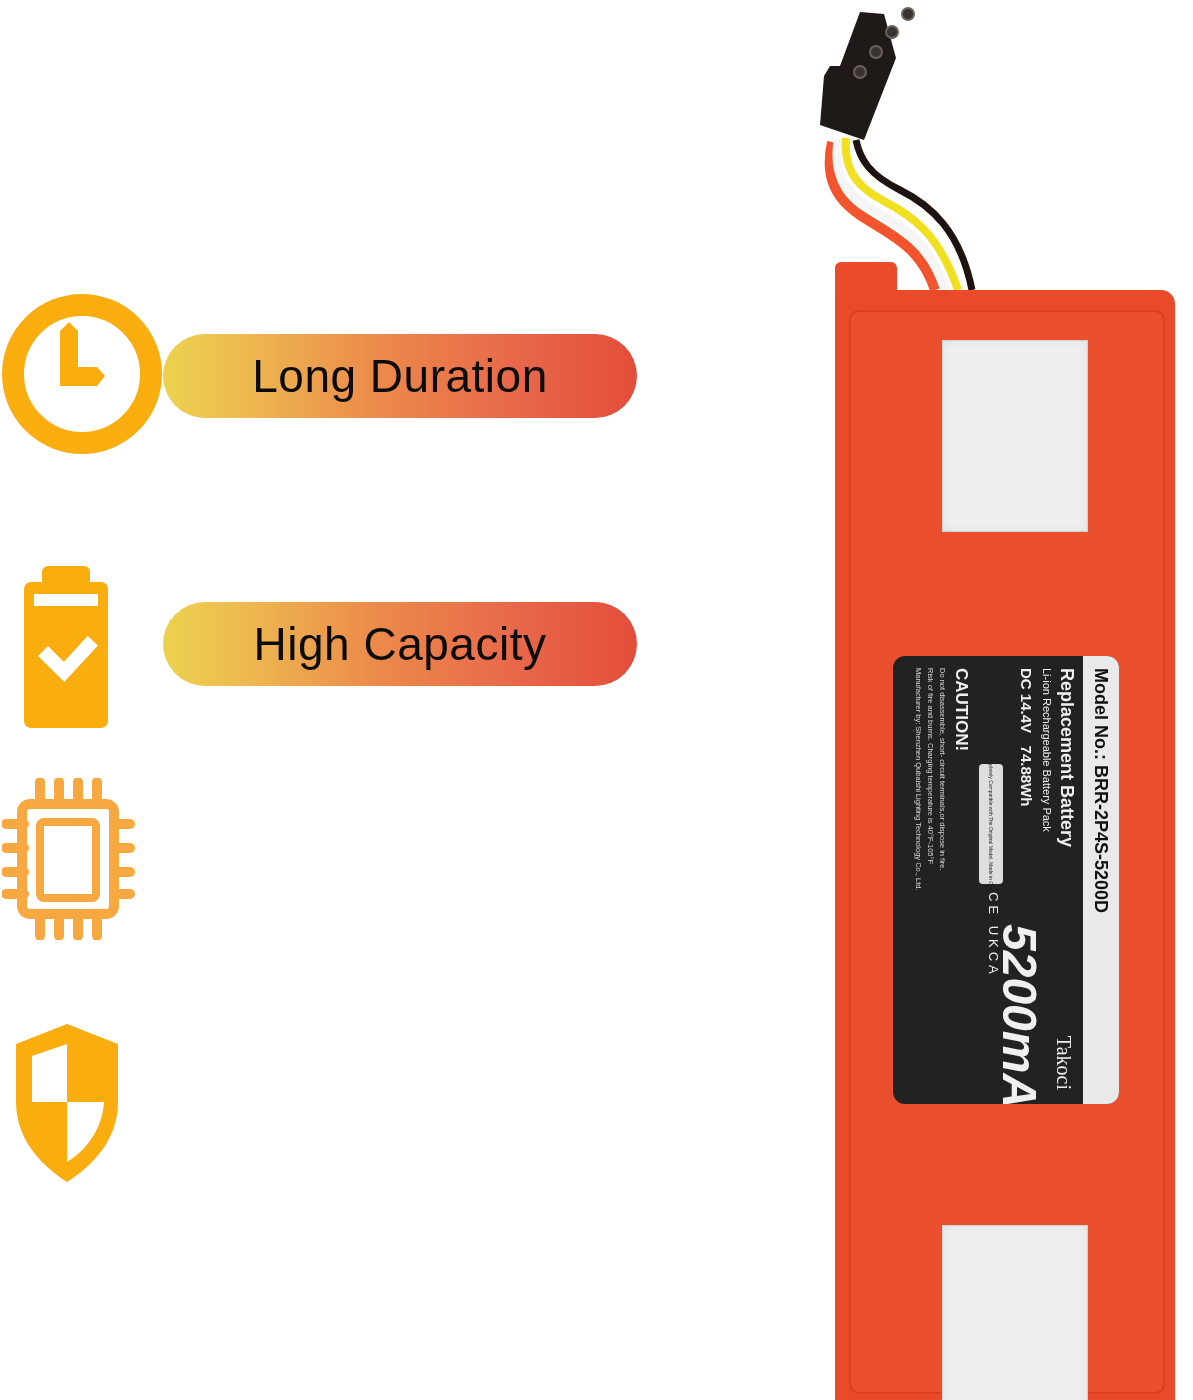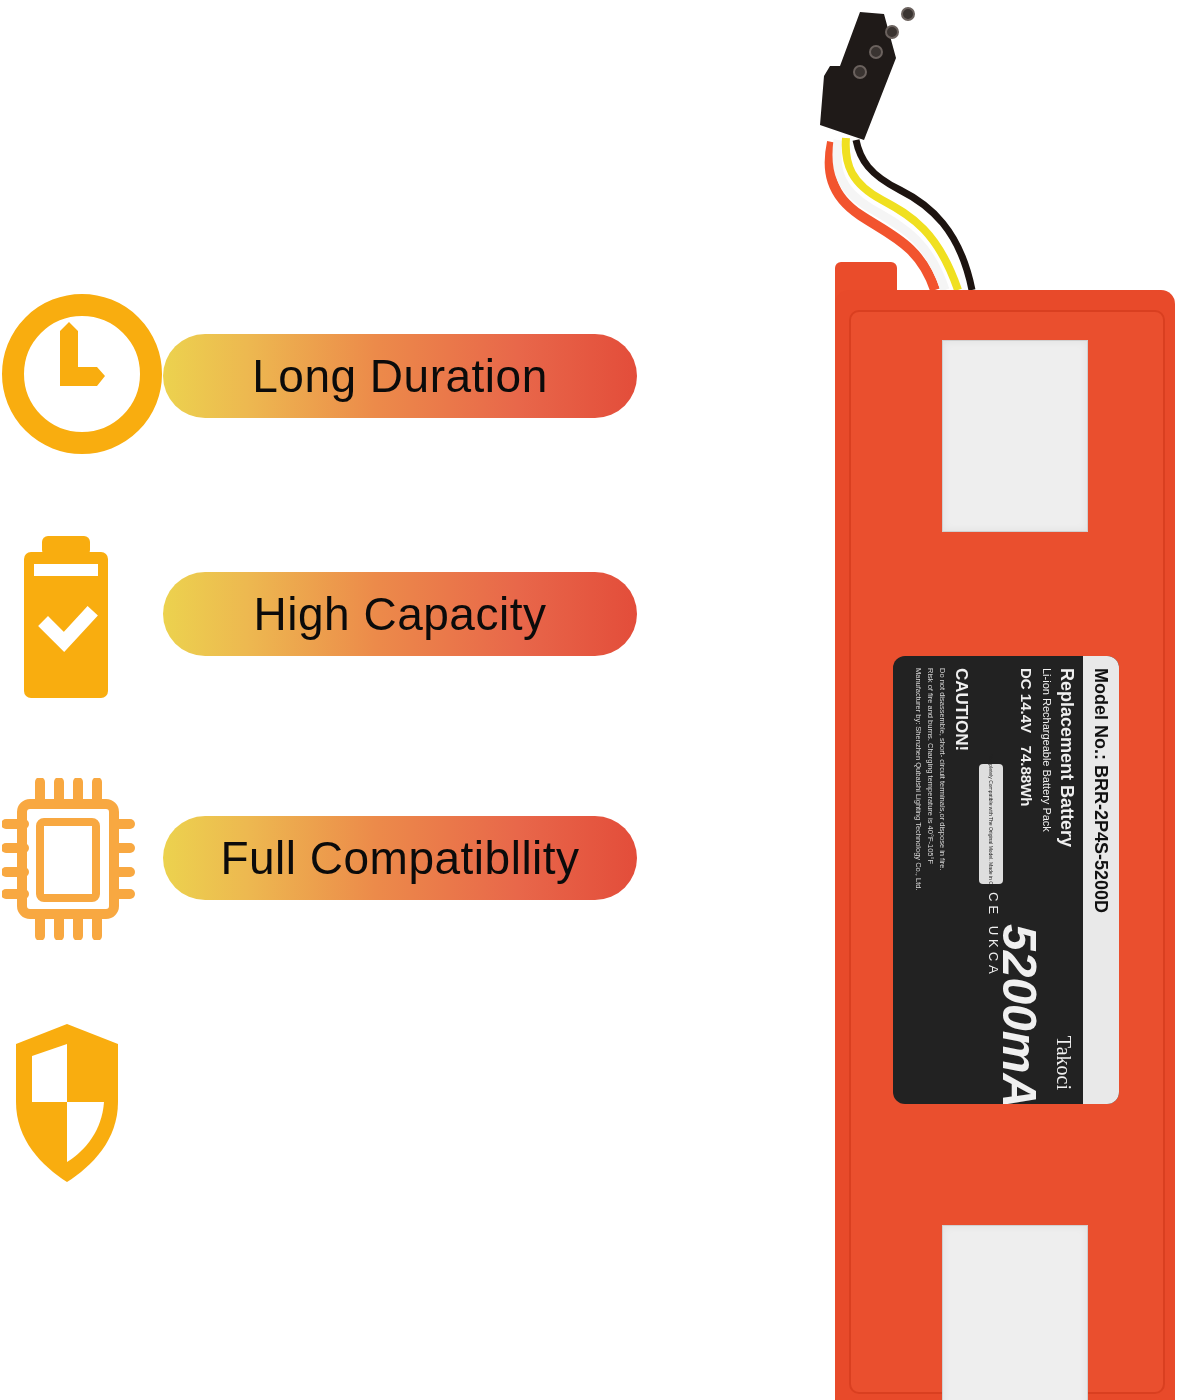--- a/index.html
+++ b/index.html
@@ -49,21 +49,21 @@
 <div class="feature" style="top:290px;">
   <svg class="icon" style="left:2px;top:4px;" width="160" height="160" viewBox="0 0 160 160">
     <circle cx="80" cy="80" r="69" fill="none" stroke="#f9ad0f" stroke-width="22"></circle>
     <polygon points="58,37 67,28 76,37 76,73 95,73 103,82 95,92 58,92" fill="#f9ad0f"></polygon>
   </svg>
   <div class="pill" style="top:44px;">
     <span>Long Duration</span>
   </div>
 </div>
 
-<div class="feature" style="top:528px;text-align:right;">
+<div class="feature" style="top:558px;text-align:right;">
   <svg class="icon" style="left:24px;top:8px;" width="112" height="162" viewBox="0 0 112 162">
     <rect x="18" y="0" width="48" height="20" rx="6" fill="#f9ad0f"></rect>
     <rect x="0" y="16" width="84" height="146" rx="7" fill="#f9ad0f"></rect>
     <rect x="10" y="28" width="64" height="12" fill="#ffffff"></rect>
     <polyline points="24,90 40,106 64,80" fill="none" stroke="#ffffff" stroke-width="14" stroke-linecap="square"></polyline>
   </svg>
   <div class="pill" style="top:44px;">
     <span>High Capacity</span>
   </div>
 </div>
@@ -84,23 +84,20 @@
         <line x1="4" y1="94" x2="22" y2="94"></line>
         <line x1="4" y1="116" x2="22" y2="116"></line>
       <line x1="112" y1="46" x2="128" y2="46"></line>
         <line x1="112" y1="70" x2="128" y2="70"></line>
         <line x1="112" y1="94" x2="128" y2="94"></line>
         <line x1="112" y1="116" x2="128" y2="116"></line>
       <rect x="20" y="26" width="92" height="110" rx="8"></rect>
       <rect x="38" y="44" width="56" height="76" rx="4" stroke-width="8"></rect>
     </g>
   </svg>
-  <div class="pill" style="top:46px;">
-    <span>Full Compatibllity</span>
-  </div>
 </div>
 
 <div class="feature" style="top:1010px;">
   <svg class="icon" style="left:12px;top:12px;" width="110" height="162" viewBox="0 0 110 162">
     <path d="M55,2 L106,22 L106,80 C106,118 80,144 55,160 C30,144 4,118 4,80 L4,22 Z" fill="#f9ad0f"></path>
     <path d="M55,22 L20,34 L20,80 L55,80 Z" fill="#ffffff"></path>
     <path d="M55,80 L92,80 C90,108 74,128 55,140 Z" fill="#ffffff"></path>
   </svg>
 </div>
 

